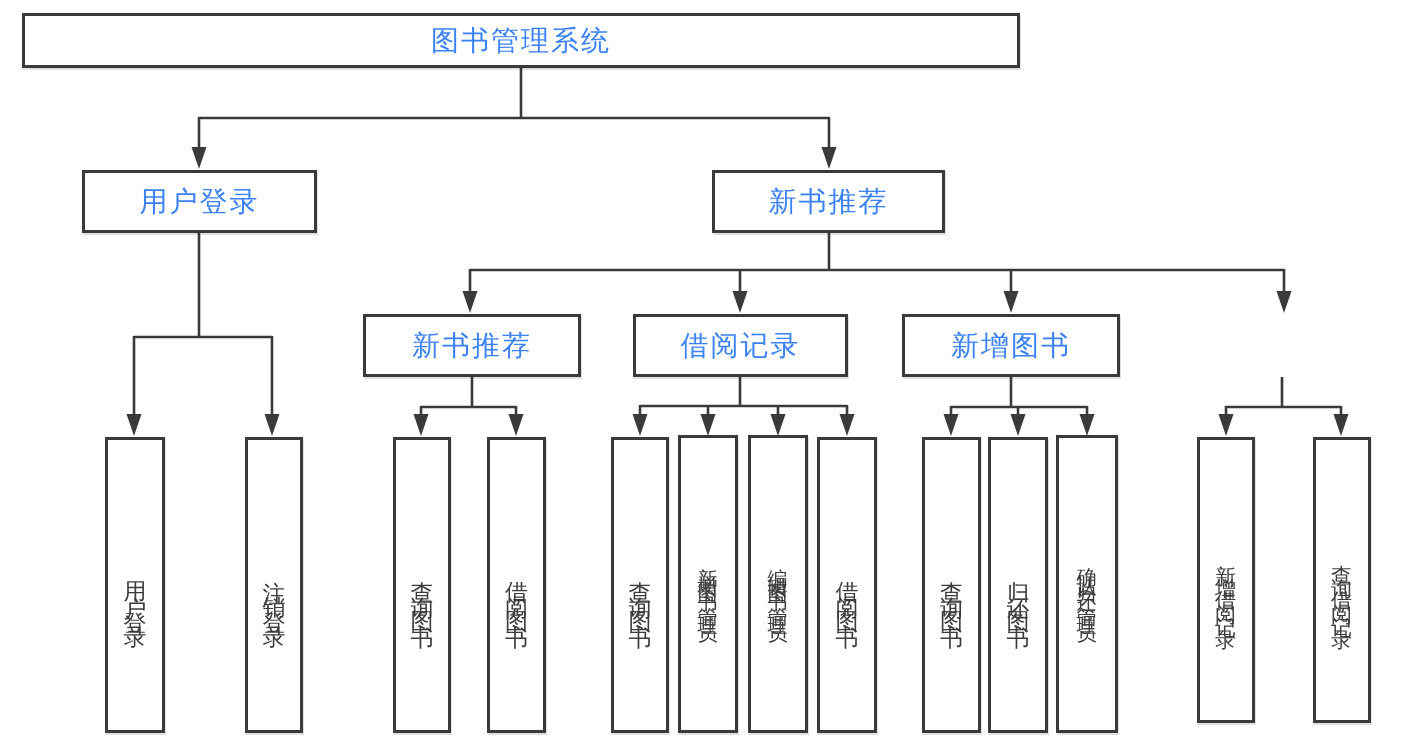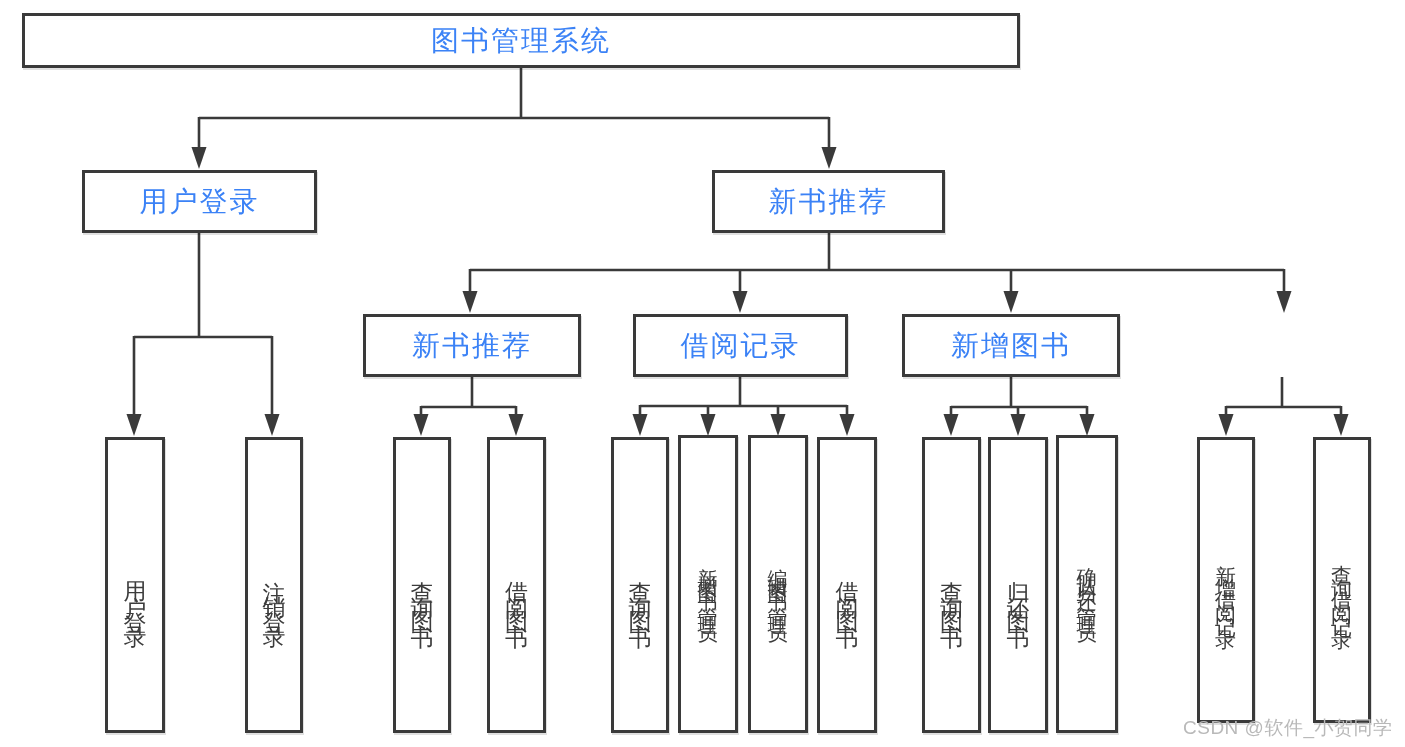--- a/index.html
+++ b/index.html
@@ -132,15 +132,14 @@
     <span class="v-label">确认归还（管理员）</span>
   </div>
 
   <div class="box leaf medium" style="left:1197px;top:437px;width:58px;height:286px;">
     <span class="v-label">新增借阅记录</span>
   </div>
   <div class="box leaf medium" style="left:1313px;top:437px;width:58px;height:286px;">
     <span class="v-label">查询借阅记录</span>
   </div>
 
-  <div class="watermark">CSDN @软件_小贺同学</div>
 
 </div>
 
 </body></html>

